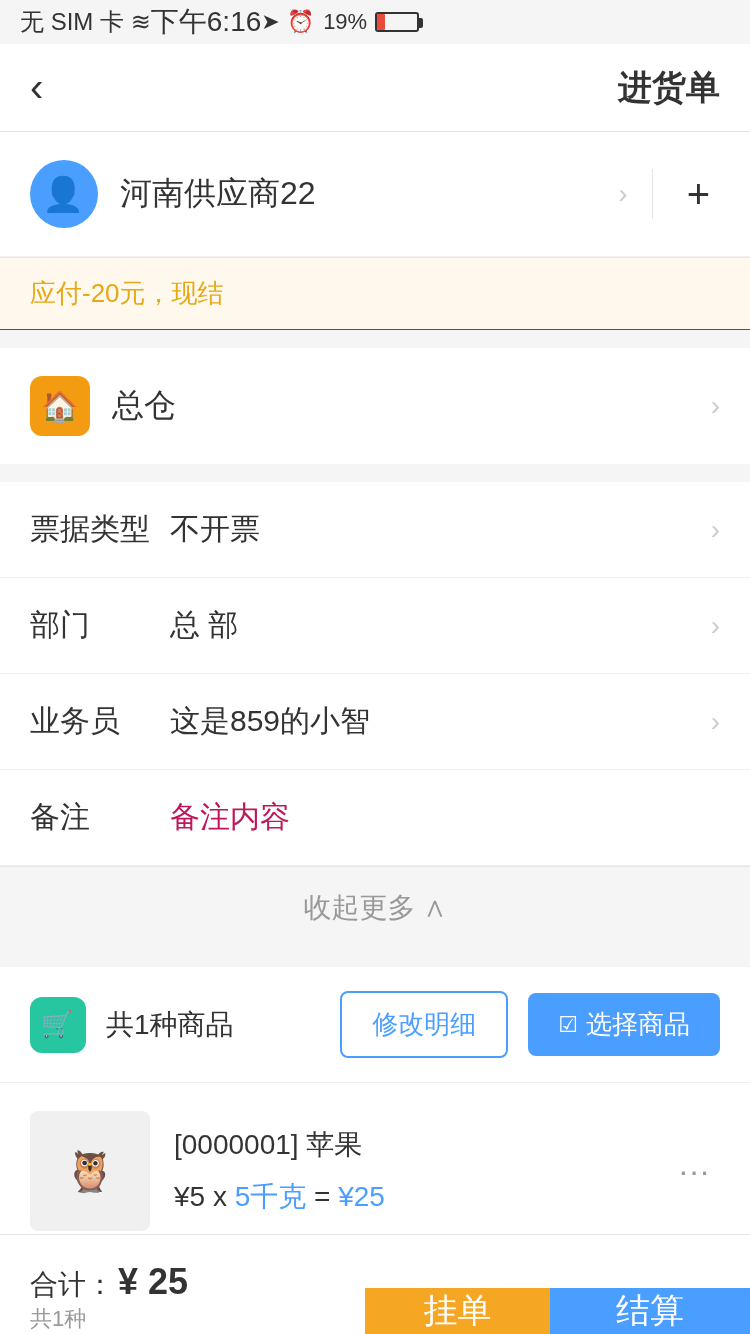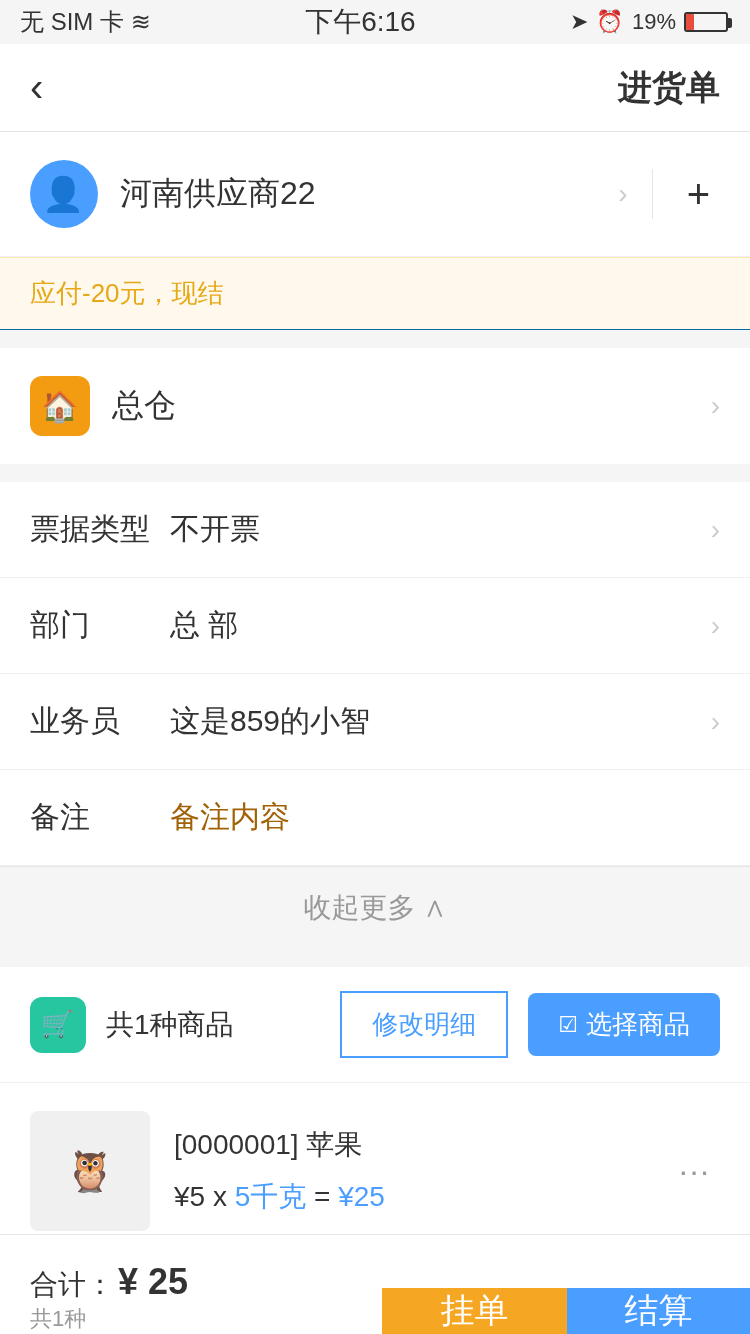--- a/index.html
+++ b/index.html
@@ -13,21 +13,21 @@
       color: #333;
     }
 
     
     .status-bar {
       width: 748px;
       height: 44px;
       background: #f5f5f5;
       display: flex;
       align-items: center;
-      justify-content: space-between;
+      justify-content: flex-start;
       padding: 0 20px;
       font-size: 24px;
     }
     .status-left { display: flex; align-items: center; gap: 10px; }
     .status-center { font-size: 28px; font-weight: 500; }
     .status-right { display: flex; align-items: center; gap: 8px; font-size: 22px; }
     .battery {
       width: 44px; height: 20px; border: 2px solid #333; border-radius: 3px;
       position: relative; display: flex; align-items: center;
     }
@@ -105,21 +105,21 @@
       display: flex; align-items: center;
       padding: 0 30px;
       height: 96px;
       background: #fff;
       border-bottom: 1px solid #f0f0f0;
     }
     .form-label {
       font-size: 30px; color: #333; width: 140px; flex-shrink: 0;
     }
     .form-value { flex: 1; font-size: 30px; color: #333; }
-    .form-placeholder { flex: 1; font-size: 30px; color: #a16207; }
+    .form-placeholder { flex: 1; font-size: 30px; color: #be185d; }
 
     
     .collapse-row {
       background: #f5f5f5;
       text-align: center;
       padding: 22px 0;
       font-size: 28px;
       color: #999;
       border-top: 1px solid #e5e5e5;
     }
@@ -134,21 +134,21 @@
       gap: 20px;
     }
     .product-count-icon {
       width: 56px; height: 56px; border-radius: 12px;
       background: #26c6a0; display: flex; align-items: center;
       justify-content: center; flex-shrink: 0;
     }
     .product-count-label { flex: 1; font-size: 28px; color: #333; }
     .btn-outline {
       border: 2px solid #4a9eff; color: #4a9eff; background: #fff;
-      padding: 14px 30px; border-radius: 0; font-size: 26px;
+      padding: 14px 30px; border-radius: 8px; font-size: 26px;
       cursor: pointer; white-space: nowrap;
     }
     .btn-primary {
       background: #4a9eff; color: #fff; border: none;
       padding: 14px 30px; border-radius: 8px; font-size: 26px;
       cursor: pointer; white-space: nowrap; display: flex; align-items: center; gap: 8px;
     }
 
     
     .product-item {
@@ -193,21 +193,21 @@
     .btn-hold {
       width: 185px;
       background: #f5a623;
       color: #fff;
       font-size: 34px;
       border: none;
       cursor: pointer;
       display: flex; align-items: center; justify-content: center;
     }
     .btn-checkout {
-      width: 183px;
+      width: 200px;
       background: #4a9eff;
       color: #fff;
       font-size: 34px;
       border: none;
       cursor: pointer;
       display: flex; align-items: center; justify-content: center;
     }
 
     
     .owl-logo {

